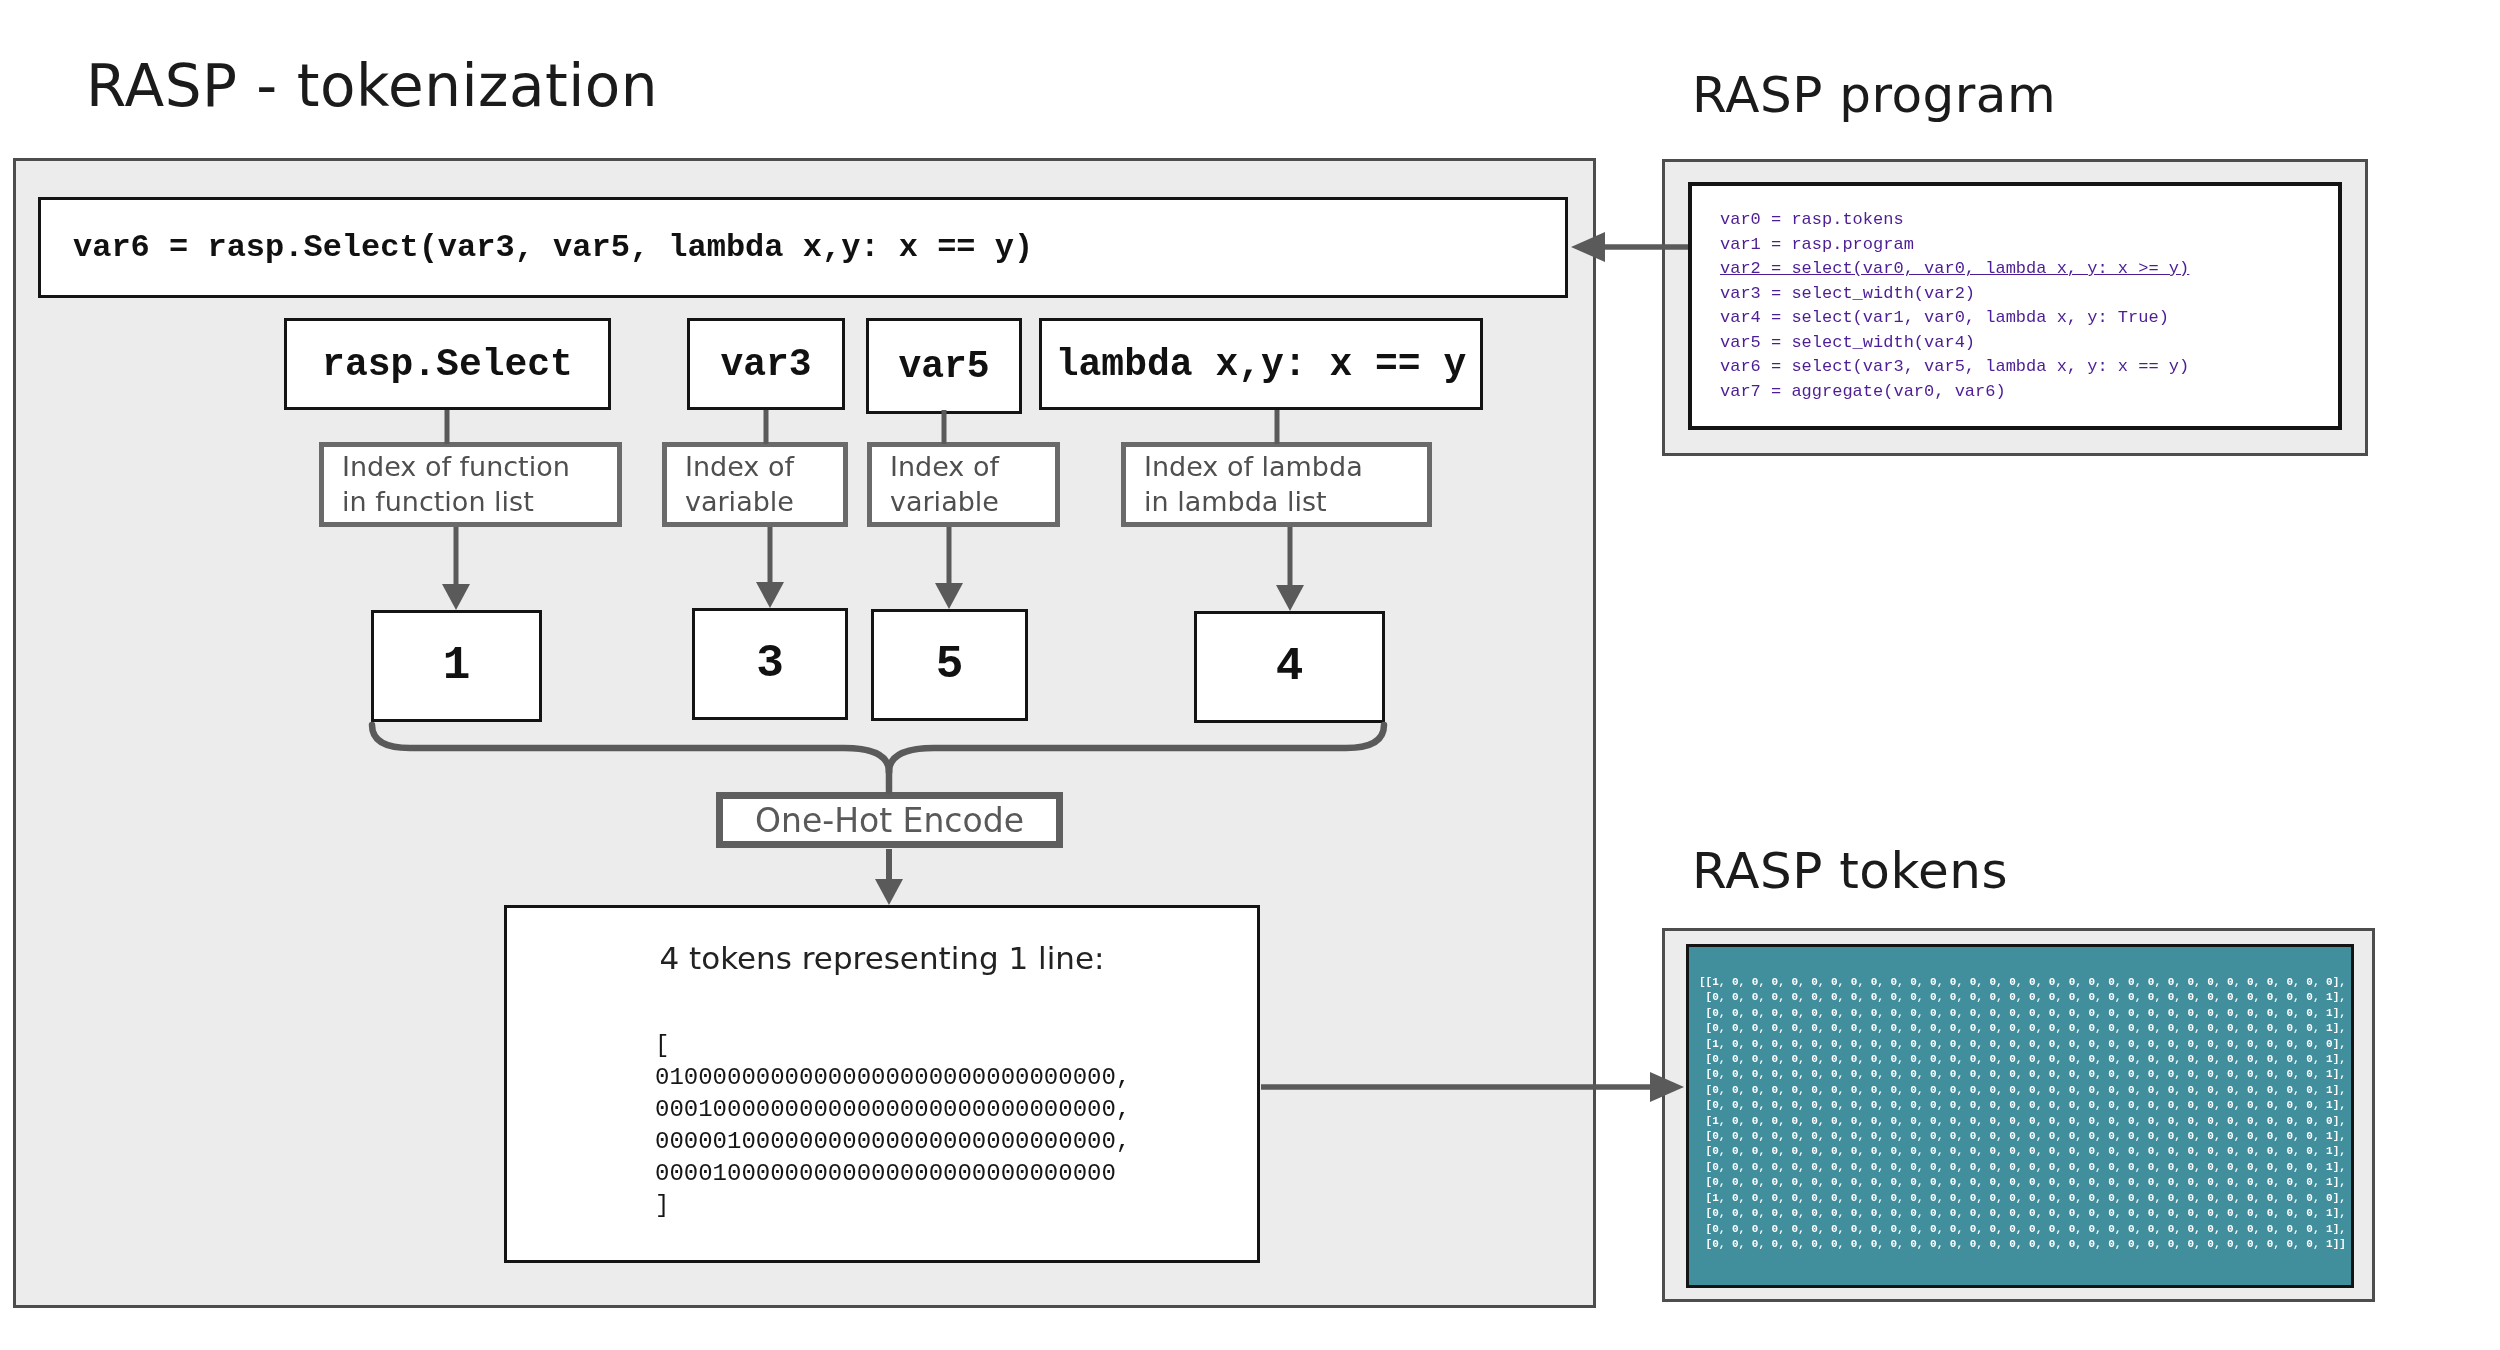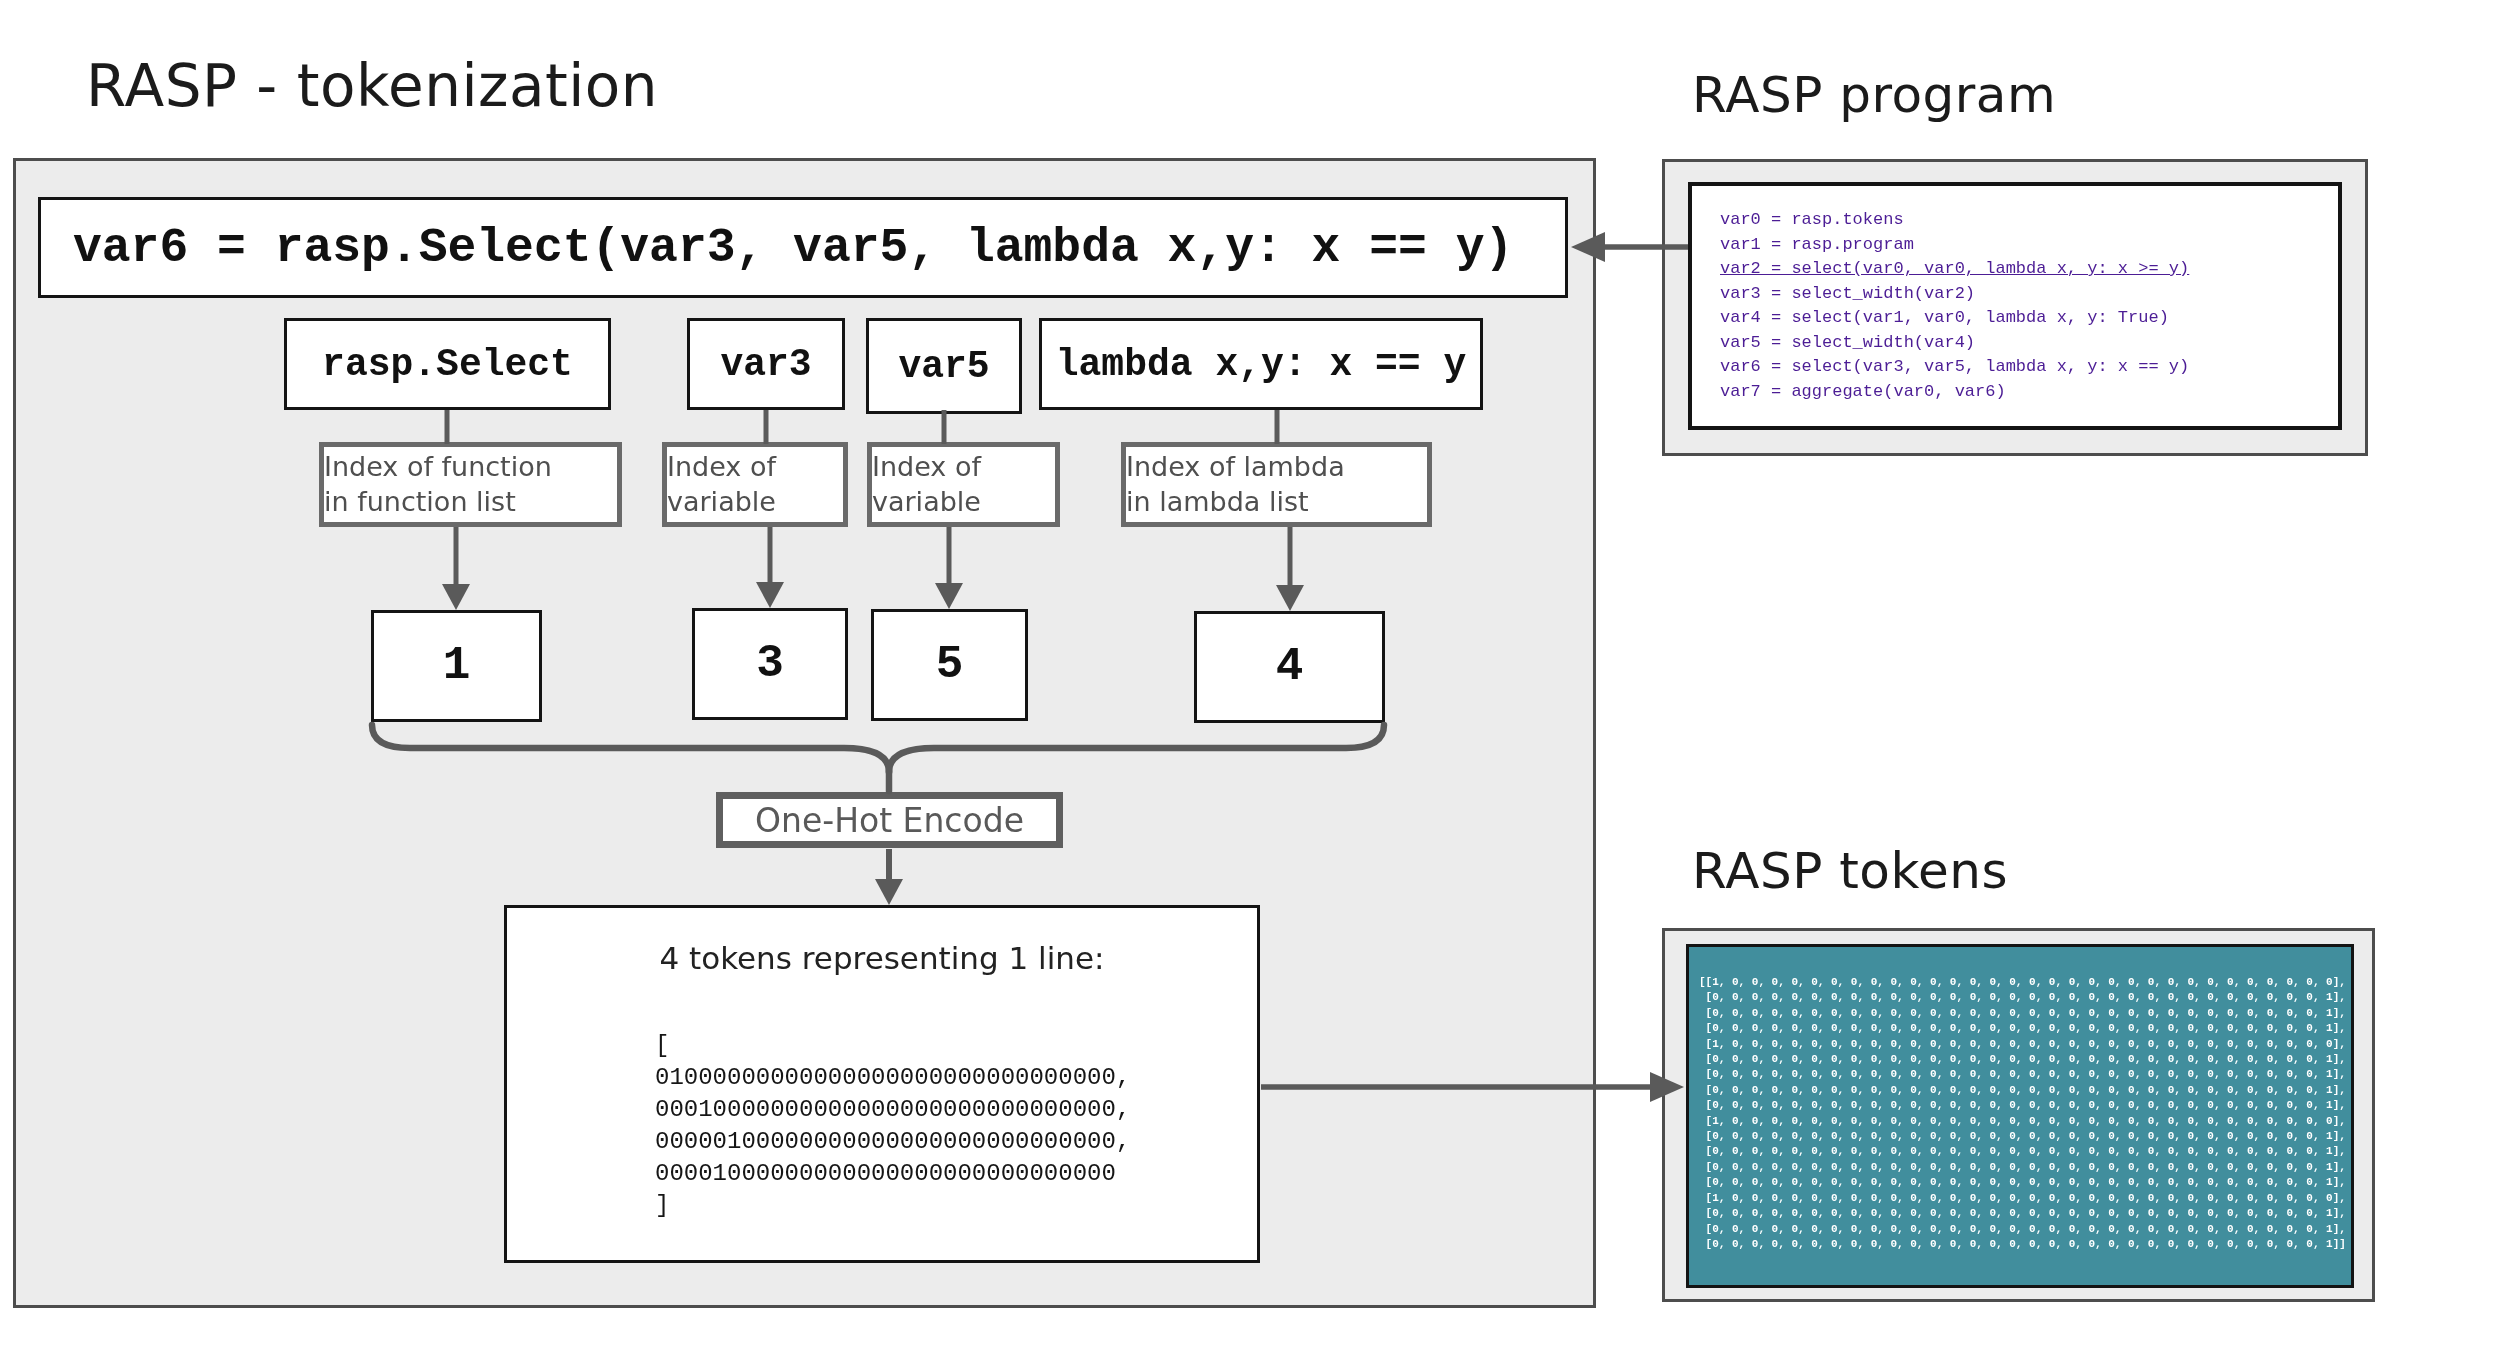--- a/index.html
+++ b/index.html
@@ -4,24 +4,24 @@
 <style>
   html,body{margin:0;padding:0;background:#ffffff;}
   #canvas{position:relative;width:2500px;height:1350px;background:#ffffff;overflow:hidden;
           font-family:"DejaVu Sans",sans-serif;}
   .abs{position:absolute;box-sizing:border-box;}
   .panel{background:#ECECEC;border:3px solid #4D4D4D;}
   .wbox{background:#FFFFFF;border:3px solid #141414;display:flex;align-items:center;justify-content:center;}
   .mono{font-family:"Liberation Mono","DejaVu Sans Mono",monospace;}
   .h1{font-size:58px;font-weight:500;color:#1B1B1B;letter-spacing:0.5px;}
   .h2{font-size:50px;font-weight:500;color:#1B1B1B;letter-spacing:0.5px;}
-  .formula{font-size:48px;font-weight:bold;color:#111;justify-content:flex-start;padding-left:32px;}
+  .formula{font-size:32px;font-weight:bold;color:#111;justify-content:flex-start;padding-left:32px;}
   .token{font-size:38px;font-weight:bold;color:#111;}
   .idxbox{background:#FFFFFF;border:5px solid #6A6A6A;display:flex;flex-direction:column;justify-content:center;
-          font-size:27px;line-height:1.28;color:#4F4F4F;white-space:pre-line;}
+          padding-left:18px;font-size:27px;line-height:1.28;color:#4F4F4F;white-space:pre-line;}
   .numbox{font-size:46px;font-weight:bold;color:#111;}
   .onehot{background:#FFFFFF;border:7px solid #5F5F5F;display:flex;align-items:center;justify-content:center;
           font-size:33px;color:#595959;}
   .bigheading{font-size:31px;color:#222;text-align:center;}
   .binline{font-size:24px;line-height:32px;color:#161616;white-space:pre;}
   .codeline{font-size:17px;line-height:24.5px;color:#4c1d95;white-space:pre;}
   .matline{font-size:11px;line-height:15.4px;color:#FFFFFF;white-space:pre;}
   svg{position:absolute;left:0;top:0;}
 </style>
 </head>

